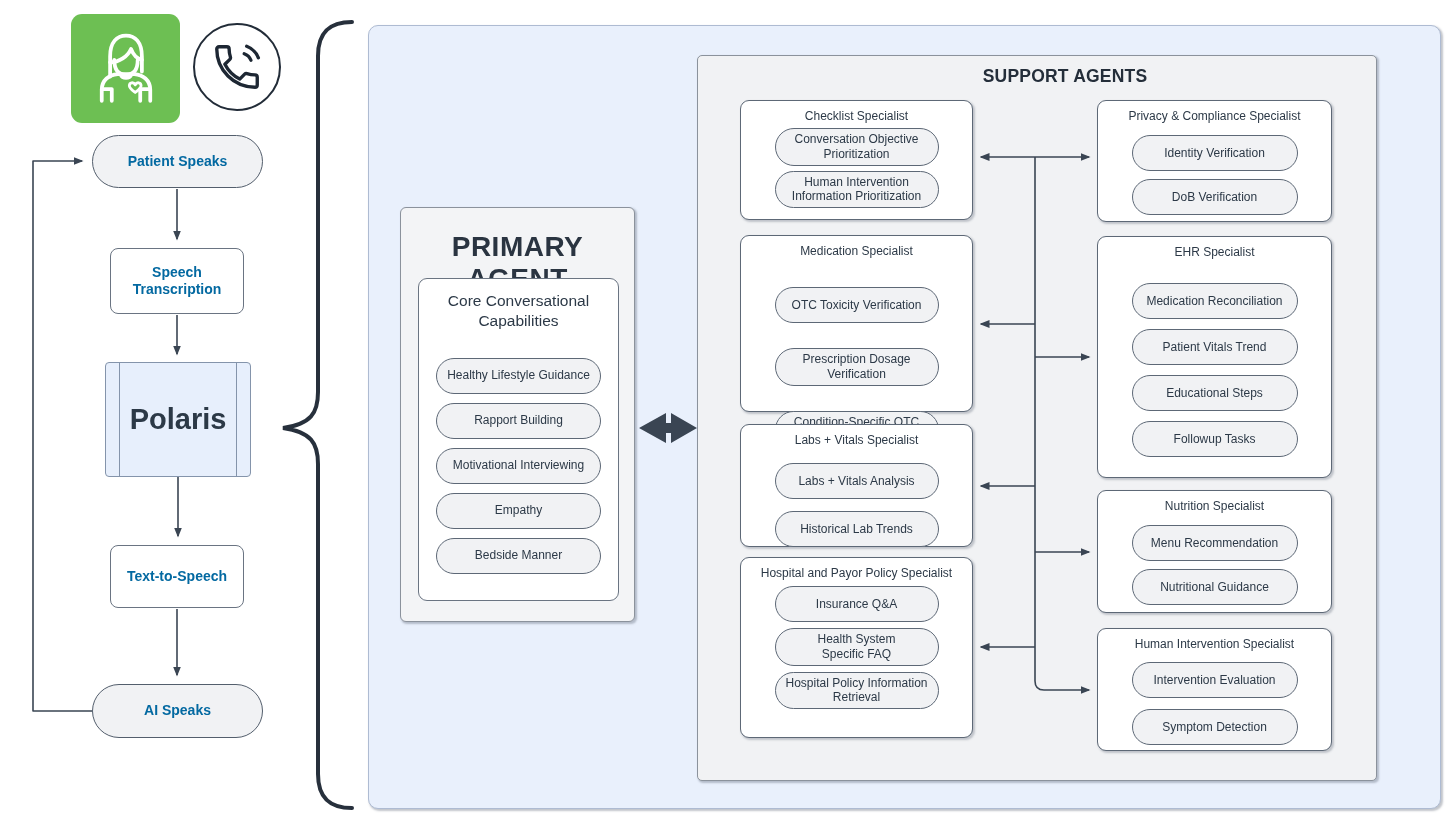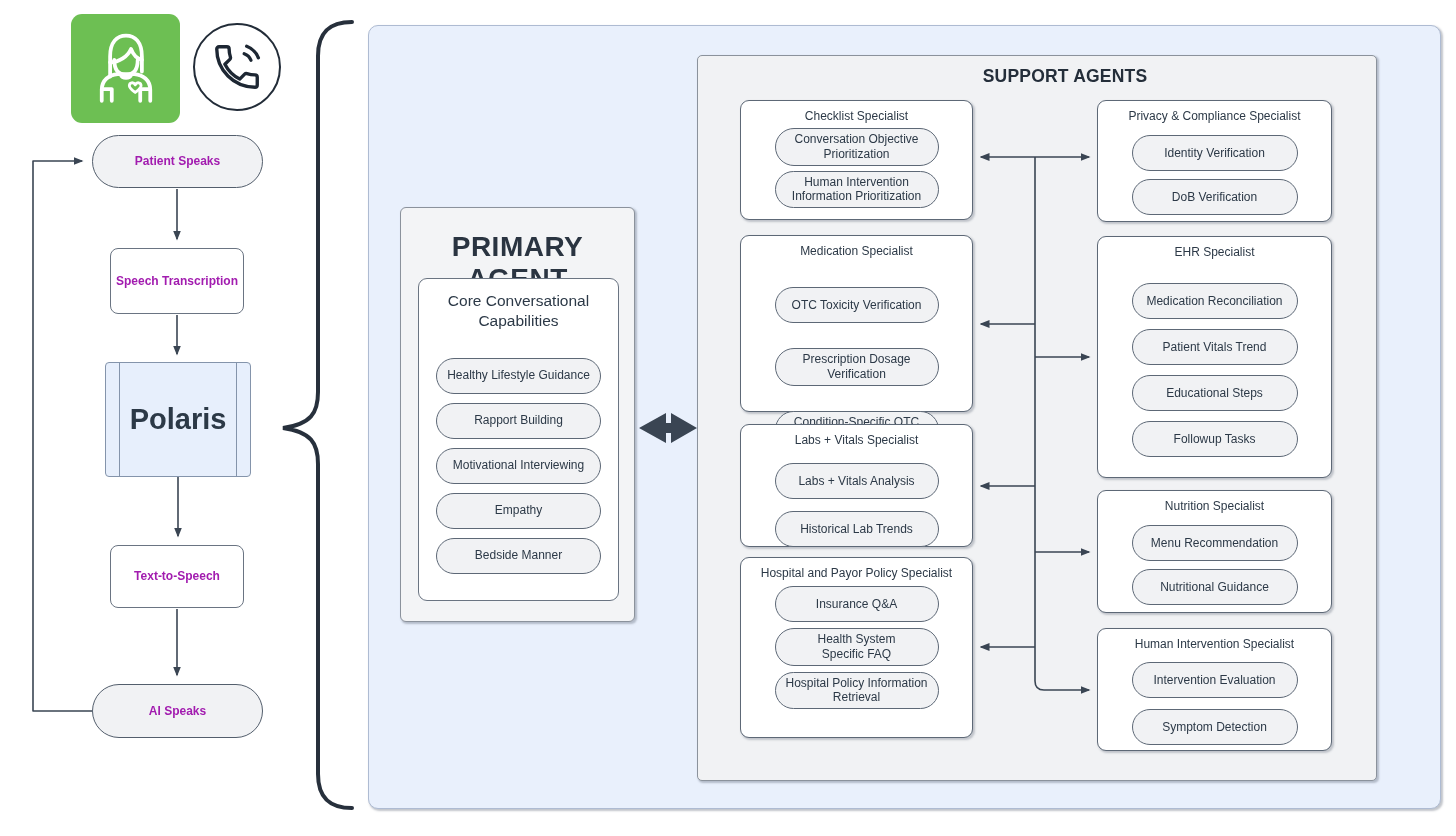--- a/index.html
+++ b/index.html
@@ -32,21 +32,21 @@
   .spec-title{font-size:12px;line-height:1.2;text-align:center;color:#2c3947;margin-bottom:4px;}
 
   
   .pill{background:#f1f2f4;border:1.3px solid #5d6876;border-radius:19px;
     min-height:36px;display:flex;align-items:center;justify-content:center;
     text-align:center;font-size:12px;line-height:1.22;color:#2c3947;
     padding:3px 8px;flex:0 0 auto;box-sizing:border-box;}
 
   
   .flow-node{display:flex;align-items:center;justify-content:center;text-align:center;
-    font-weight:bold;font-size:12px;color:#a21caf;line-height:1.25;}
+    font-weight:bold;font-size:14px;color:#0369a1;line-height:1.25;}
   .stadium{background:#f1f2f4;border:1.4px solid #535e6c;border-radius:27px;}
   .rect-node{background:#ffffff;border:1.3px solid #6a7482;border-radius:8px;}
   .polaris-node{background:#e7effc;border:1.3px solid #8494ab;border-radius:4px;
     font-size:29px;color:#2c3947;}
   .polaris-bar{position:absolute;top:0;bottom:0;width:1.3px;background:#8494ab;}
 
   .icon-tile{background:#6dbf53;border-radius:11px;display:flex;align-items:center;justify-content:center;}
   .icon-circle{background:#ffffff;border:2.2px solid #222c38;border-radius:50%;
     display:flex;align-items:center;justify-content:center;}
 

